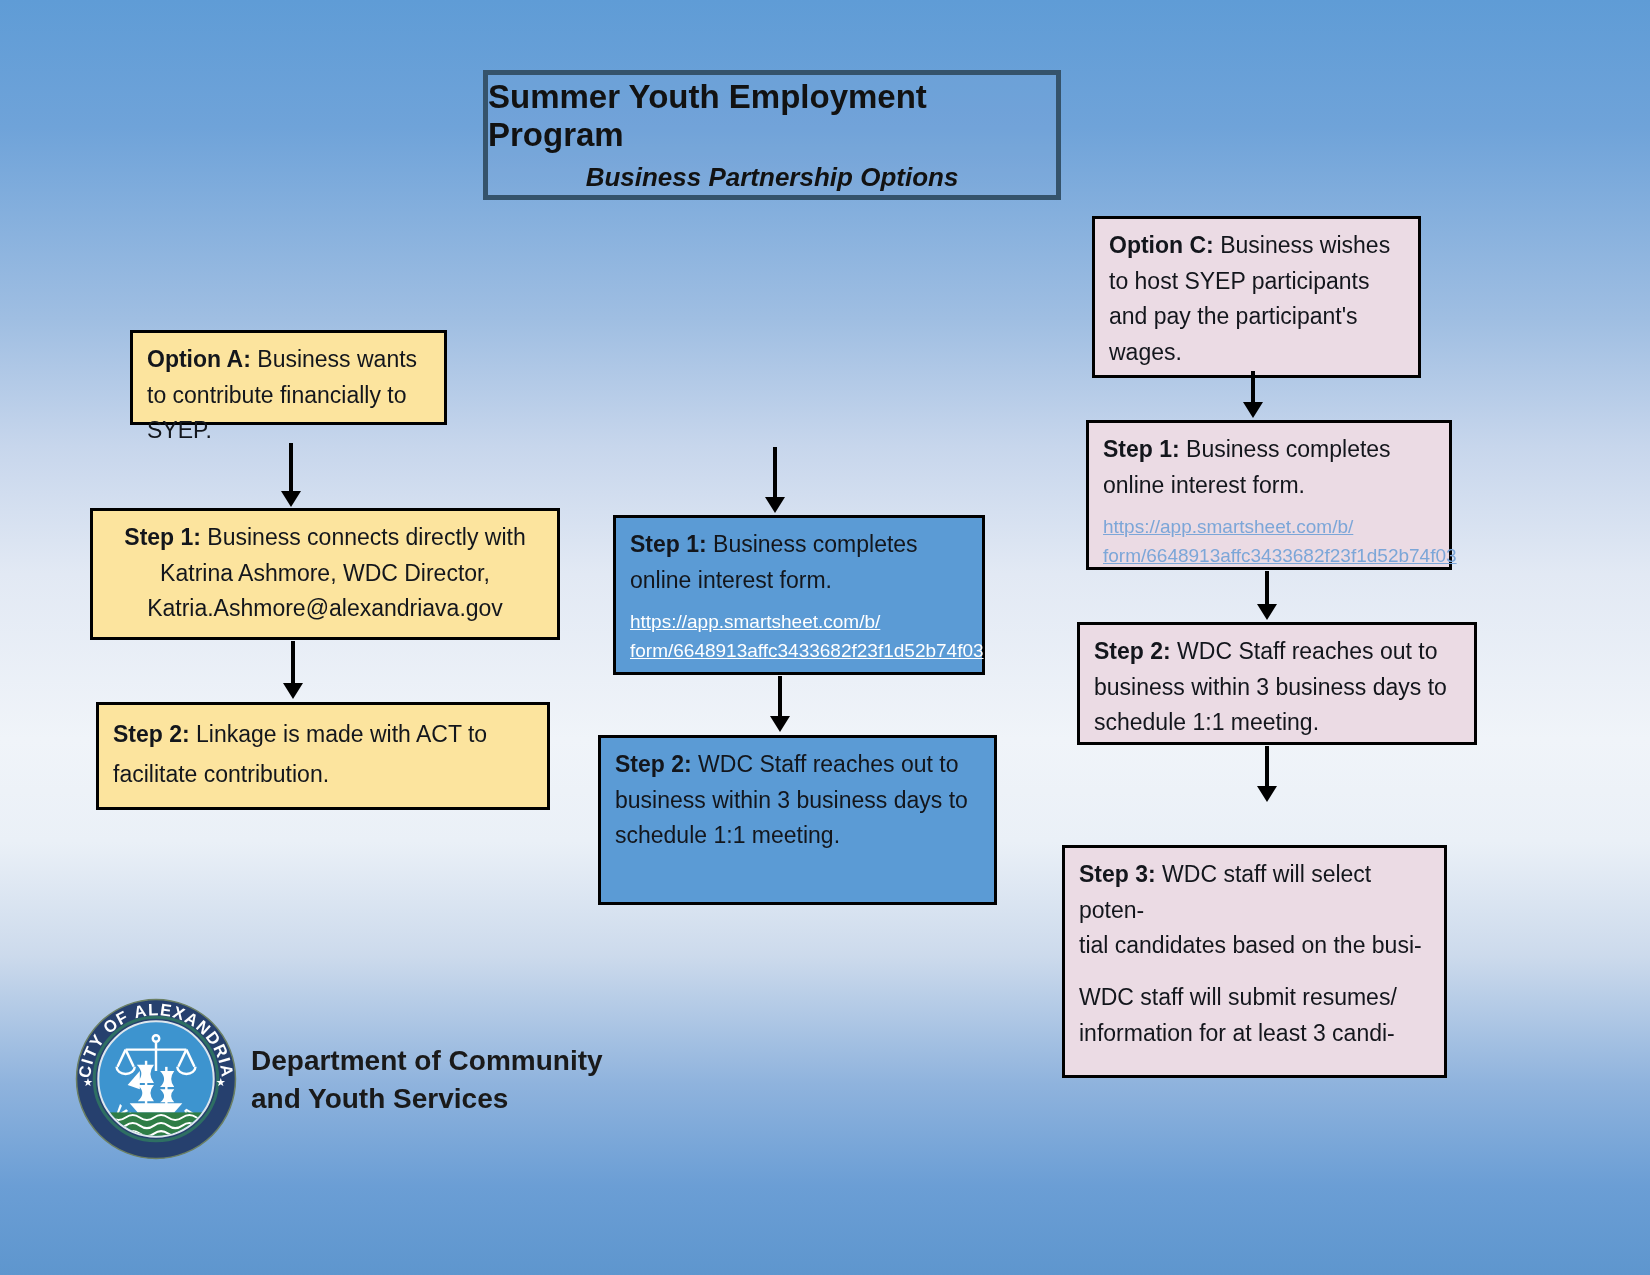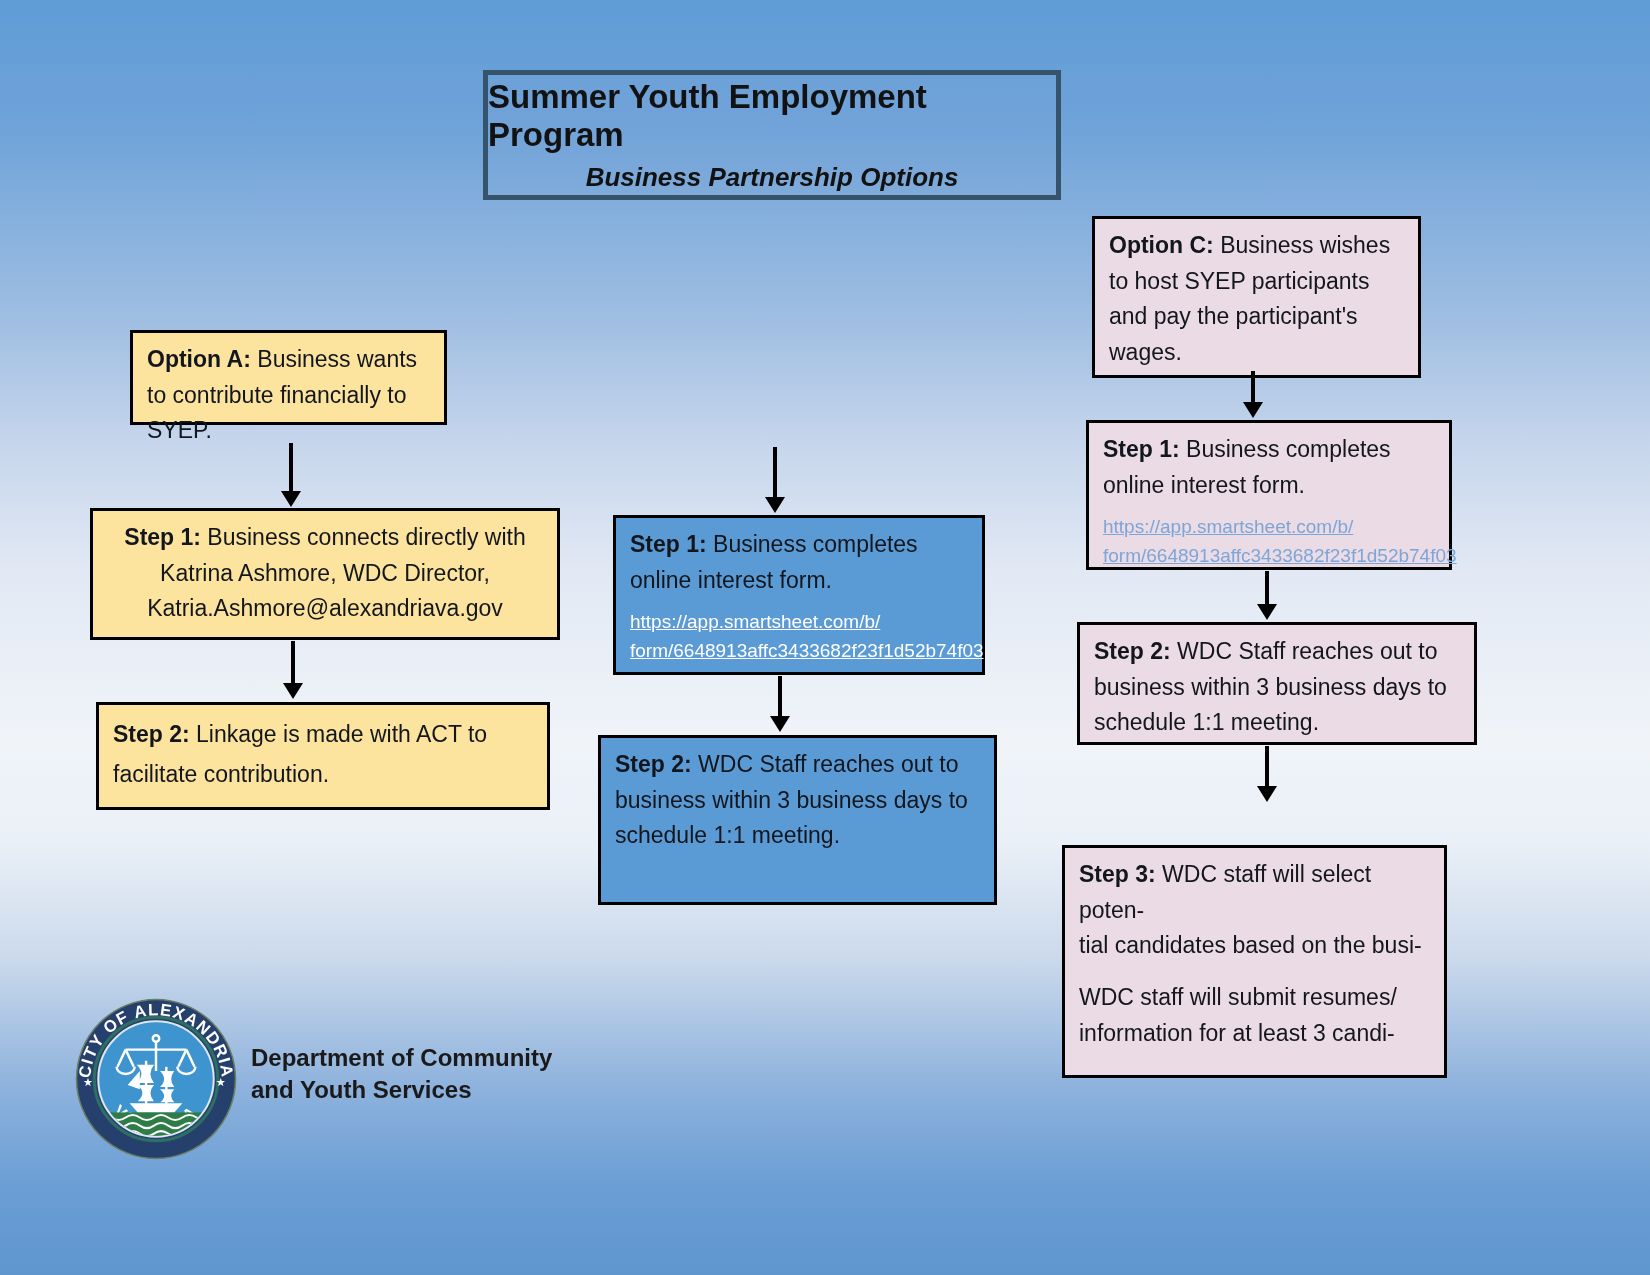--- a/index.html
+++ b/index.html
@@ -38,21 +38,21 @@
   #title-box .t1{font-size:33px;font-weight:700;}
   #title-box .t2{font-size:26px;font-weight:700;font-style:italic;}
   .arrow{position:absolute;width:4px;background:#000;}
   .arrow::after{
     content:'';position:absolute;bottom:-15px;left:-8px;
     border-left:10px solid transparent;border-right:10px solid transparent;
     border-top:16px solid #000;
   }
   #footer{position:absolute;left:75px;top:998px;display:flex;align-items:flex-start;}
   #dept-text{
-    margin-left:14px;margin-top:44px;font-size:24px;font-weight:600;
+    margin-left:14px;margin-top:44px;font-size:28px;font-weight:600;
     color:#1a1a1a;line-height:1.35;
   }
 </style>
 </head>
 <body>
 
 <div id="canvas">
 
   <div id="title-box">
     <div class="t1">Summer Youth Employment Program</div>

